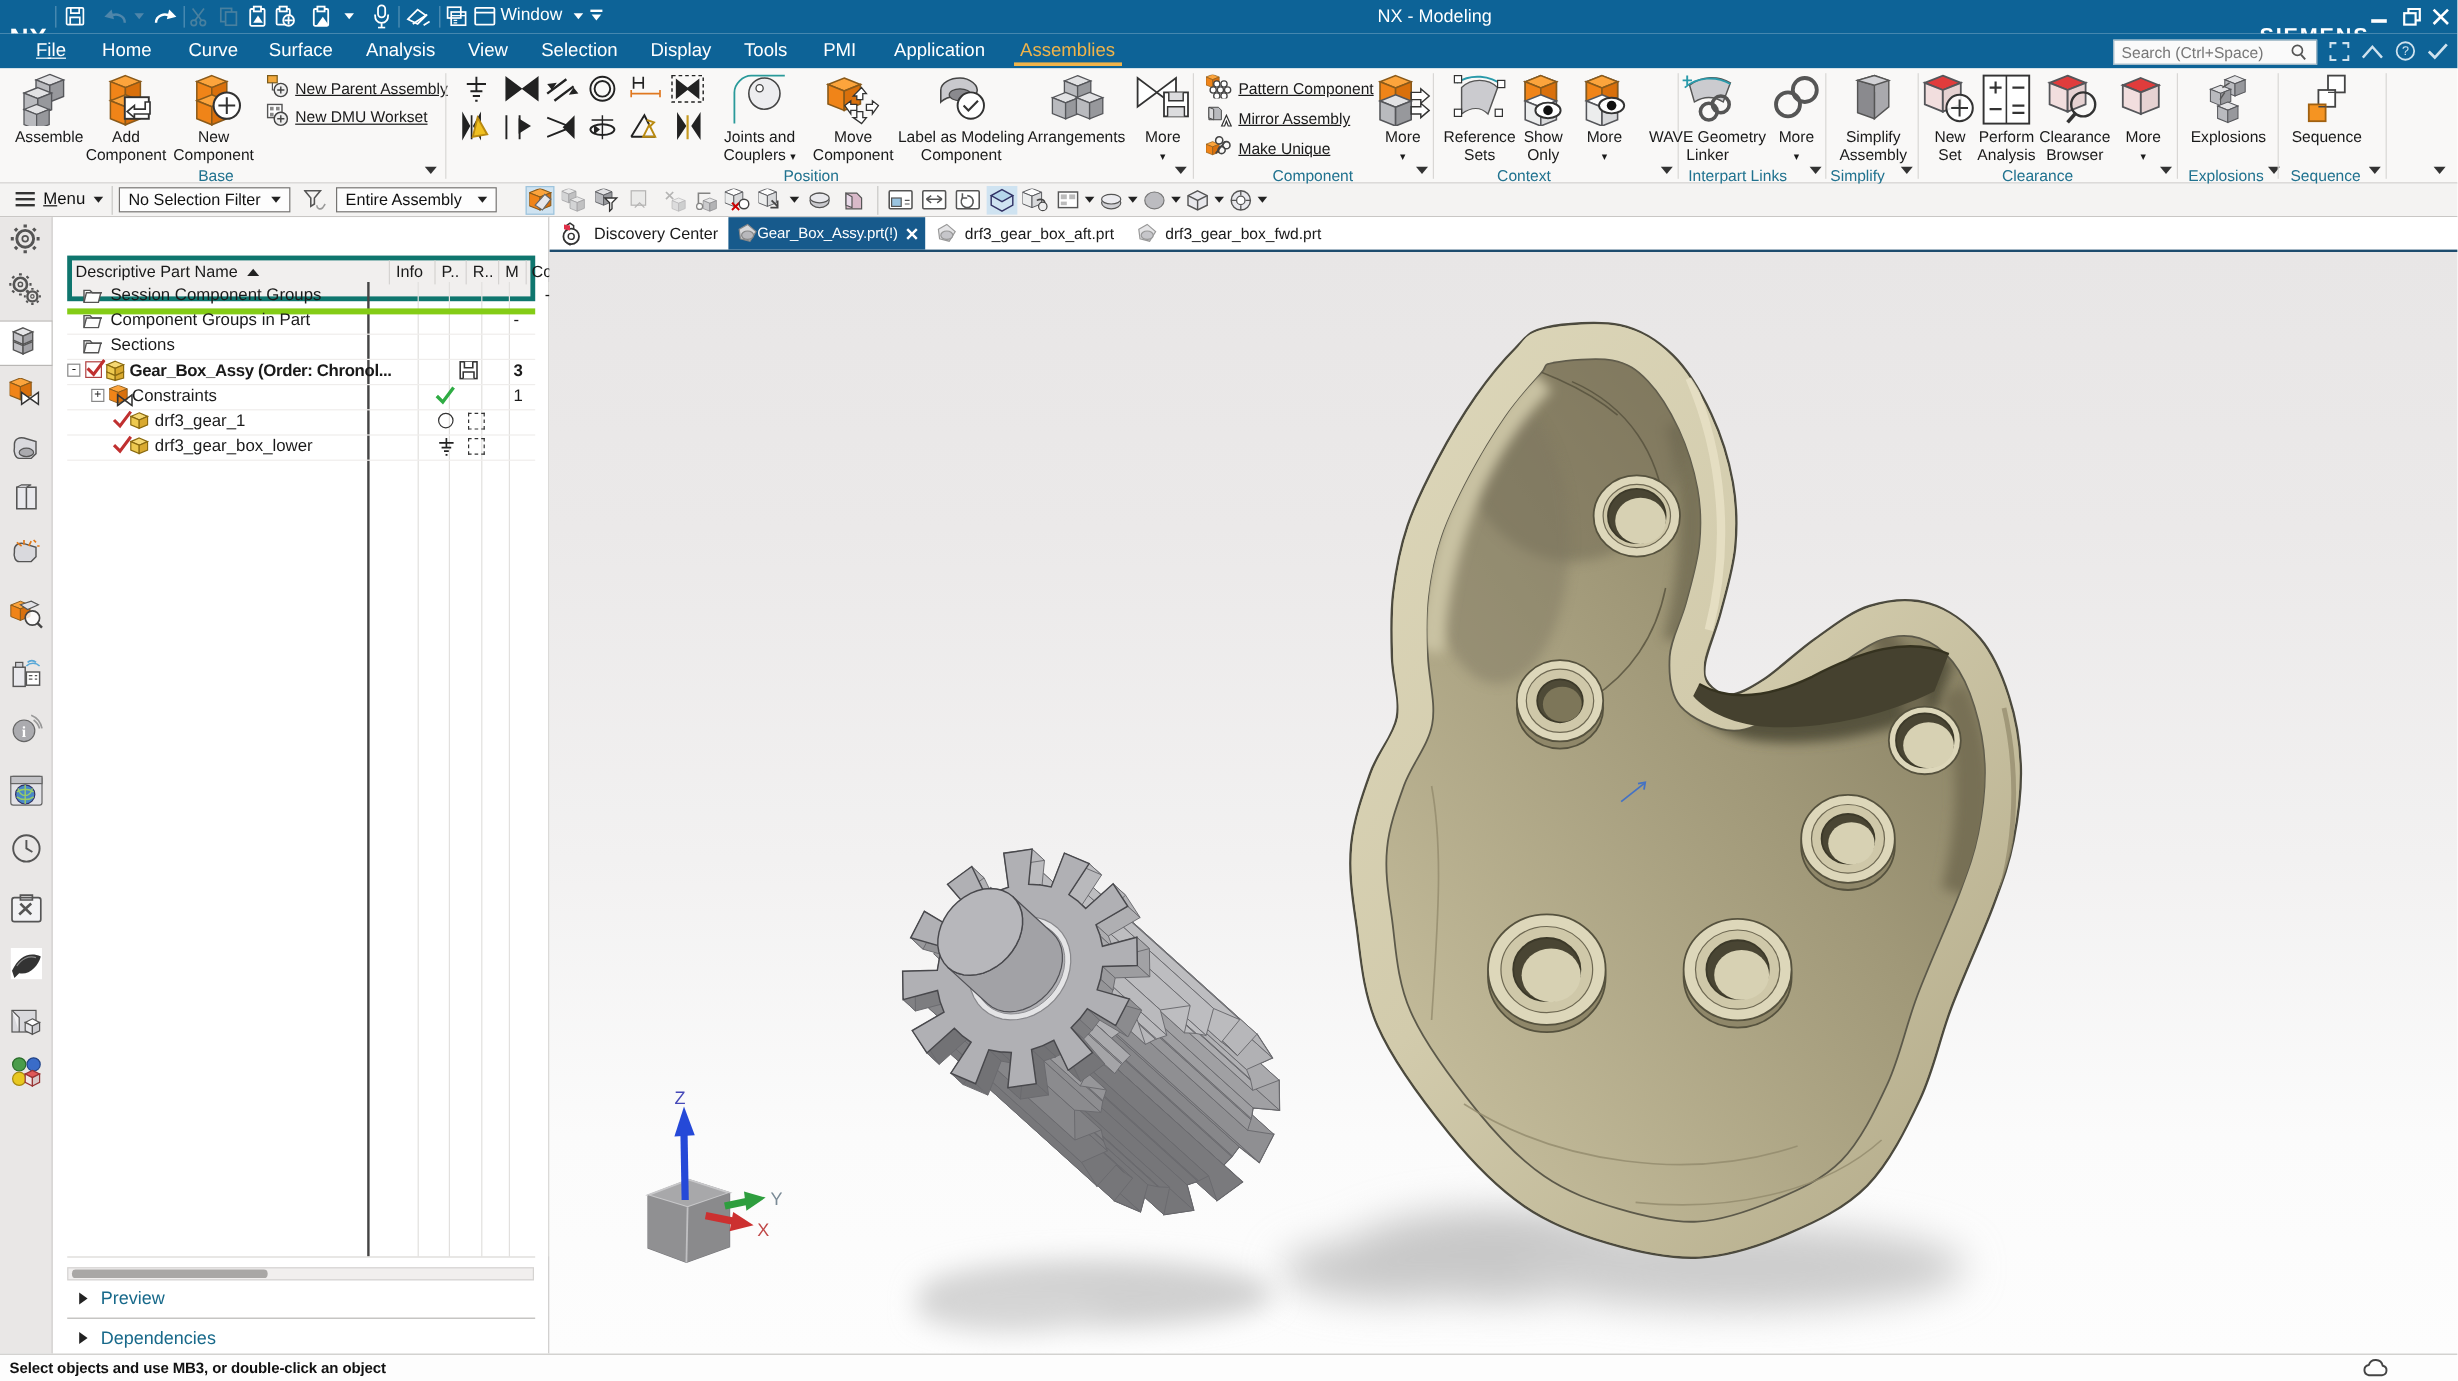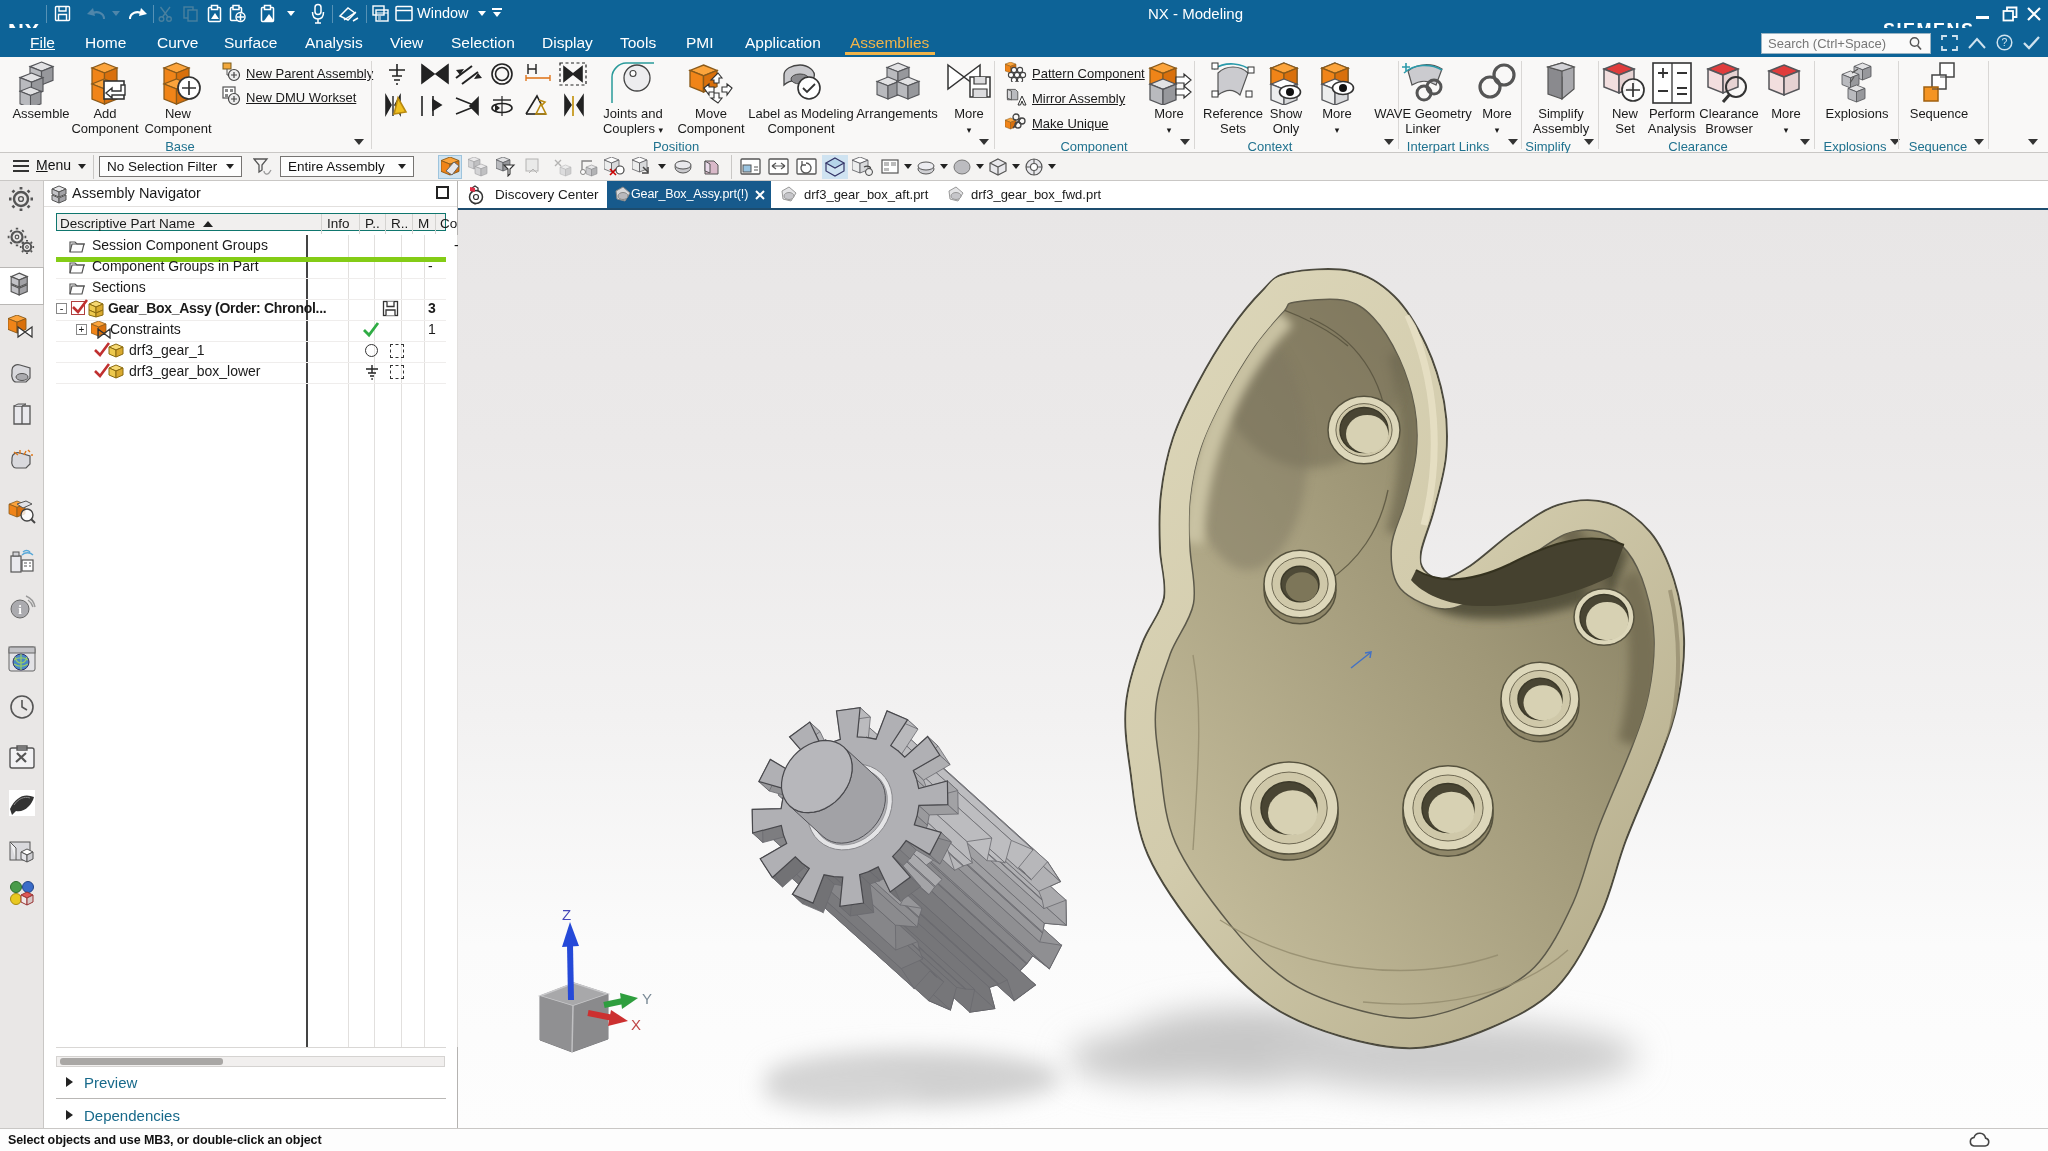--- a/index.html
+++ b/index.html
@@ -12,21 +12,21 @@
 .gsep{position:absolute;top:4px;width:1px;height:88px;background:#d9d7d5;}
 .glabel{position:absolute;top:82px;font-size:13px;color:#20728f;text-align:center;}
 .rlabel{position:absolute;font-size:13px;color:#1a1a1a;text-align:center;line-height:15px;}
 .rtext{position:absolute;font-size:13px;color:#1a1a1a;white-space:nowrap;text-decoration:underline;}
 #row2{left:0;top:153px;width:2048px;height:28px;background:#f4f3f2;border-bottom:1px solid #c9c7c5;box-sizing:border-box;}
 .combo{position:absolute;top:3px;height:21px;background:#fdfdfd;border:1px solid #767472;box-sizing:border-box;font-size:13.5px;color:#111;padding:2px 0 0 7px;}
 .combo .ca{position:absolute;right:7px;top:7px;width:0;height:0;border-left:4.5px solid transparent;border-right:4.5px solid transparent;border-top:5px solid #222;}
 #sidebar{left:0;top:181px;width:44px;height:947px;background:#e9e7e6;border-right:1px solid #c9c7c5;box-sizing:border-box;}
 #panel{left:44px;top:181px;width:414px;height:947px;background:#fff;border-right:1px solid #b5b3b1;box-sizing:border-box;}
 #phead{position:absolute;left:0;top:0;width:100%;height:26px;background:#fff;}
-#pcolhead{position:absolute;left:12px;top:32px;width:390px;height:18px;background:#f1efee;border:1px solid #0f766e;box-sizing:border-box;}
+#pcolhead{position:absolute;left:12px;top:32px;width:390px;height:38px;background:#f1efee;border:4px solid #0f766e;box-sizing:border-box;}
 .trow{position:absolute;left:12px;width:390px;height:21px;font-size:14px;color:#1a1a1a;}
 #viewport{left:458px;top:181px;width:1590px;height:947px;background:#fff;}
 #tabstrip{position:absolute;left:0;top:0;width:1590px;height:29px;background:#fff;border-bottom:2px solid #1d4c6e;box-sizing:border-box;}
 .tab{position:absolute;top:0;height:27px;font-size:13.5px;color:#1a1a1a;white-space:nowrap;}
 #vp3d{position:absolute;left:0;top:29px;width:1590px;height:918px;background:linear-gradient(180deg,#e7e5e5 0%,#ebe9e9 18%,#f1f0f0 45%,#fafafa 75%,#fdfdfd 100%);overflow:hidden;}
 #statusbar{left:0;top:1128px;width:2048px;height:23px;background:#fdfdfd;border-top:1px solid #c9c7c5;box-sizing:border-box;font-size:12.5px;font-weight:bold;color:#111;letter-spacing:-0.1px;}
 </style>
 </head>
 <body>
 
@@ -705,31 +705,20 @@
       <circle cx="8" cy="19" r="5.5" fill="#e8c820" stroke="#a88a10"></circle>
       <g transform="translate(13,12)">
         <polygon points="6,0 12,3 6,6 0,3" fill="#e05858" stroke="#933"></polygon>
         <polygon points="0,3 6,6 6,13 0,10" fill="#f0e8e8" stroke="#933"></polygon>
         <polygon points="6,6 12,3 12,10 6,13" fill="#d8c8c8" stroke="#933"></polygon>
       </g>
     </svg>
 </div>
 
 <div class="abs" id="panel">
-  <div id="phead" style="border-bottom:1px solid #e2e0de;box-sizing:border-box;">
-    <svg class="abs" style="left:6px;top:4px" width="18" height="19" viewBox="0 0 18 19">
-        <polygon points="9,1 16,4 9,7 2,4" fill="#e6e6e8" stroke="#555"></polygon>
-        <polygon points="2,4 9,7 9,12 2,9" fill="#c2c2c6" stroke="#555"></polygon>
-        <polygon points="9,7 16,4 16,9 9,12" fill="#a2a2a6" stroke="#555"></polygon>
-        <polygon points="2,10 9,13 9,18 2,15" fill="#c2c2c6" stroke="#555"></polygon>
-        <polygon points="9,13 16,10 16,15 9,18" fill="#a2a2a6" stroke="#555"></polygon>
-      </svg>
-    <div class="abs" style="left:28px;top:4px;font-size:14.5px;color:#1a1a1a;">Assembly Navigator</div>
-    <div class="abs" style="left:392px;top:5px;width:13px;height:13px;border:2px solid #222;box-sizing:border-box;"></div>
-  </div>
   <div id="pcolhead">
     <div class="abs" style="left:3px;top:2px;font-size:13.5px;color:#1a1a1a;">Descriptive Part Name</div>
     <div class="abs" style="left:146px;top:7px;width:0;height:0;border-left:5px solid transparent;border-right:5px solid transparent;border-bottom:6px solid #222;"></div>
     <div class="abs" style="left:270px;top:2px;font-size:13.5px;color:#1a1a1a;">Info</div>
     <div class="abs" style="left:308px;top:2px;font-size:13.5px;color:#1a1a1a;">P..</div>
     <div class="abs" style="left:334px;top:2px;font-size:13.5px;color:#1a1a1a;">R..</div>
     <div class="abs" style="left:361px;top:2px;font-size:13.5px;color:#1a1a1a;">M</div>
     <div class="abs" style="left:383px;top:2px;font-size:13.5px;color:#1a1a1a;">Cou</div>
     <div class="abs" style="left:264px;top:0;width:1px;height:20px;background:#d5d3d1;"></div>
     <div class="abs" style="left:302px;top:0;width:1px;height:20px;background:#d5d3d1;"></div>

